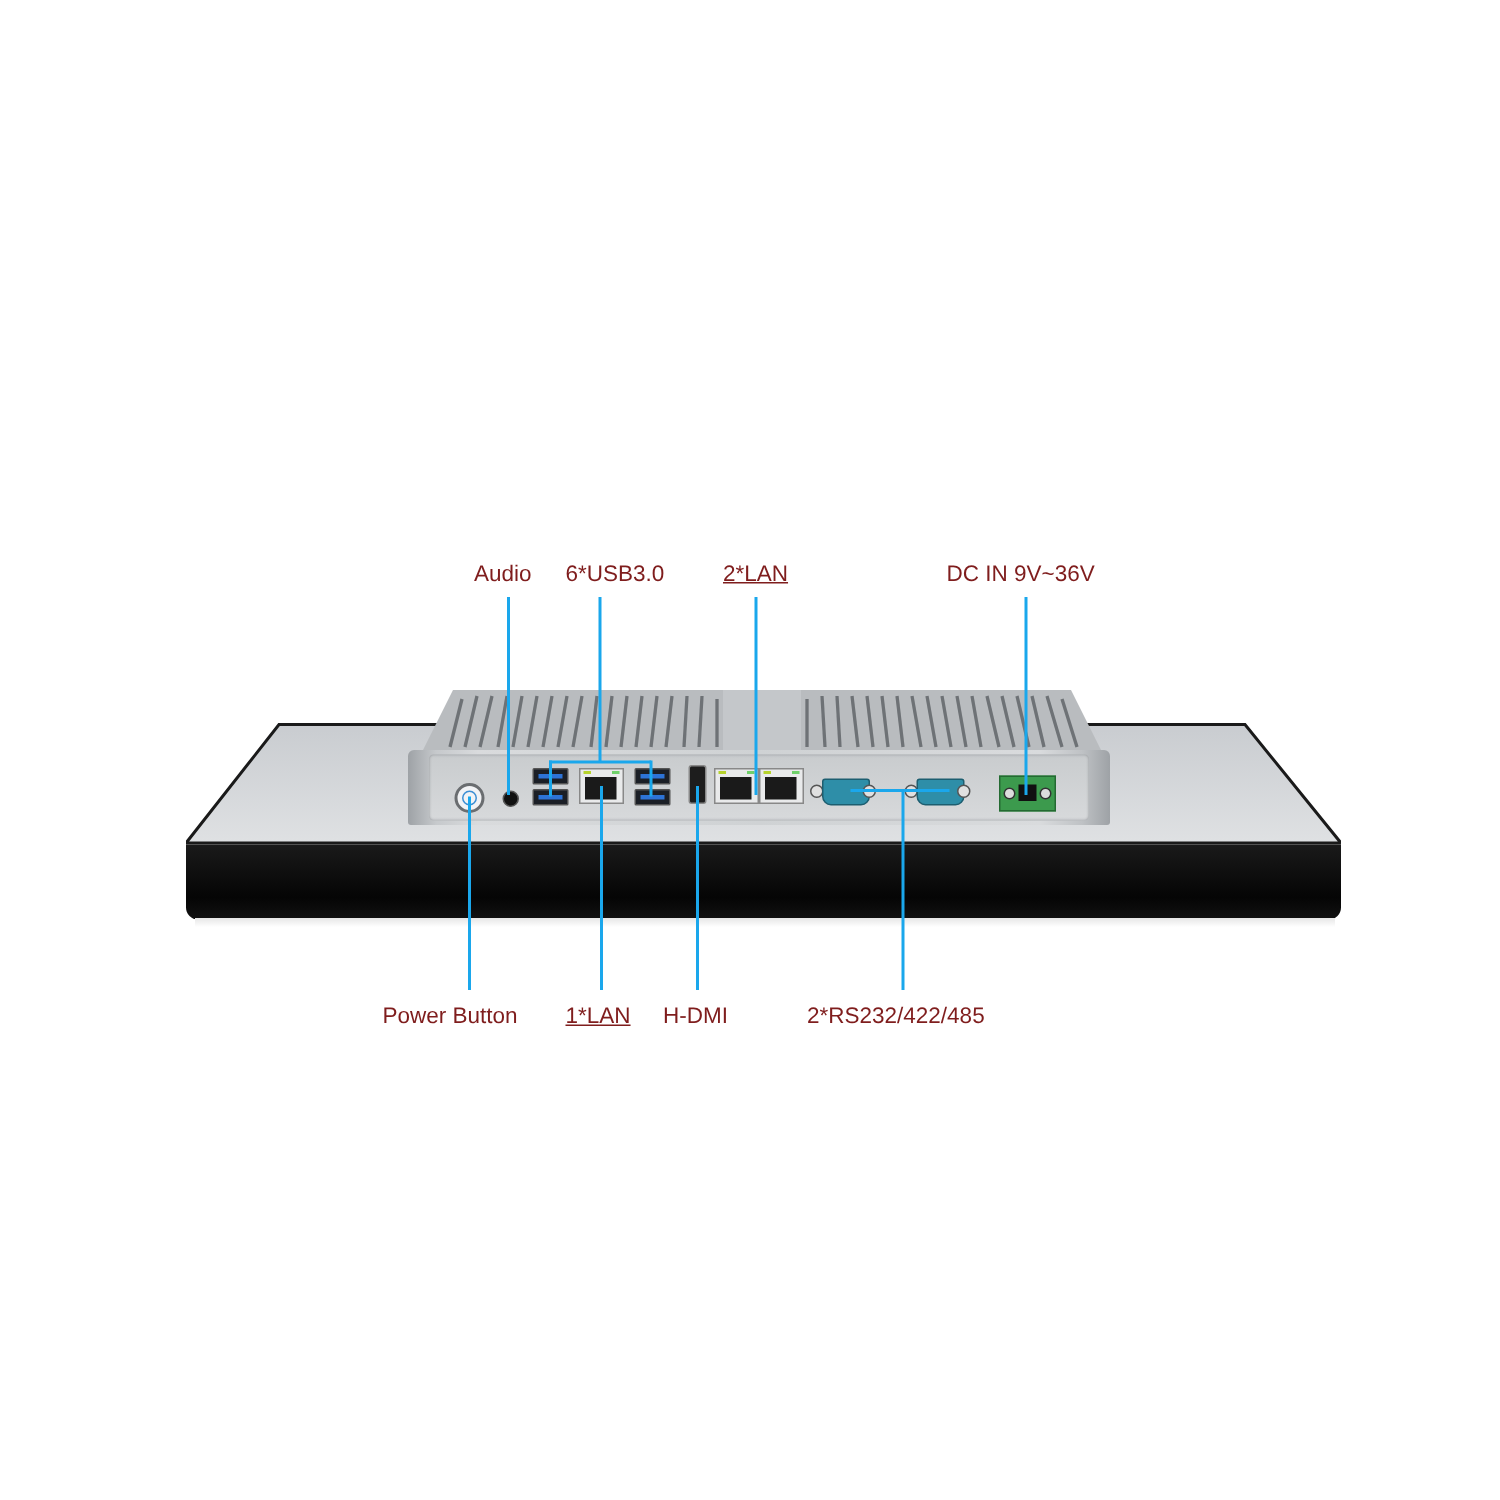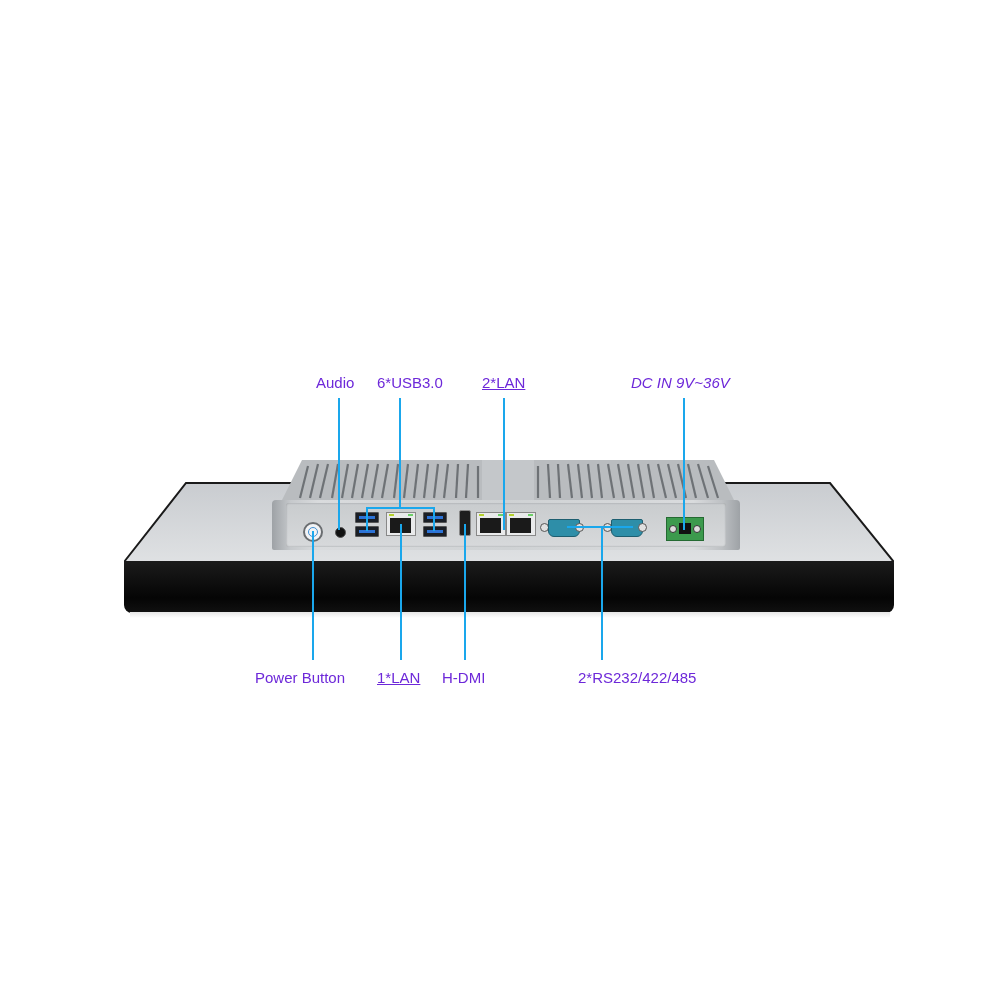--- a/index.html
+++ b/index.html
@@ -1,19 +1,19 @@
 <!DOCTYPE html>
 <html><head>
 <meta charset="utf-8">
 <style>
   html, body { margin:0; padding:0; }
   body { width:1000px; height:1000px; background:#ffffff; position:relative; overflow:hidden;
          font-family:"Liberation Sans", sans-serif; }
   .abs { position:absolute; }
-  .label { position:absolute; font-size:15px; color:#6d28d9; white-space:nowrap; line-height:18px; }
+  .label { position:absolute; font-size:15px; color:#7f1d1d; white-space:nowrap; line-height:18px; }
   .vline { position:absolute; width:2px; background:#1aa7ec; }
   .hline { position:absolute; height:2px; background:#1aa7ec; }
 
   
   .bezel-bottom { left:124px; top:563px; width:770px; height:50px; background:linear-gradient(#1a1a1a,#050505 70%,#111);
     border-radius:0 0 8px 8px; }
   .panel-top { left:124px; top:482px; width:770px; height:82px; }
   .shadow { left:130px; top:612px; width:760px; height:6px; background:linear-gradient(#e6e6e6,#fff); }
 
   
@@ -151,33 +151,33 @@
   <div class="vline" style="left:399px;top:398px;height:110px;"></div>
   <div class="hline" style="left:366px;top:507px;width:68px;"></div>
   <div class="vline" style="left:366px;top:507px;height:24px;"></div>
   <div class="vline" style="left:433px;top:507px;height:24px;"></div>
 </div>
 <div>
   <span class="label" style="left:482px;top:374px;text-decoration:underline;">2*LAN</span>
   <div class="vline" style="left:503px;top:398px;height:132px;"></div>
 </div>
 <div>
-  <span class="label" style="left:631px;top:374px;font-style:italic;">DC IN 9V~36V</span>
+  <span class="label" style="left:631px;top:374px;">DC IN 9V~36V</span>
   <div class="vline" style="left:683px;top:398px;height:132px;"></div>
 </div>
 
 <div>
   <div class="vline" style="left:312px;top:531px;height:129px;"></div>
   <span class="label" style="left:255px;top:669px;text-align:center;">Power Button</span>
 </div>
 <div>
   <div class="vline" style="left:400px;top:524px;height:136px;"></div>
   <span class="label" style="left:377px;top:669px;text-decoration:underline;">1*LAN</span>
 </div>
 <div>
   <div class="vline" style="left:464px;top:524px;height:136px;"></div>
   <span class="label" style="left:442px;top:669px;">H-DMI</span>
 </div>
 <div>
   <div class="hline" style="left:567px;top:526px;width:66px;"></div>
   <div class="vline" style="left:601px;top:526px;height:134px;"></div>
-  <span class="label" style="left:538px;top:669px;margin-left:40px;">2*RS232/422/485</span>
+  <span class="label" style="left:538px;top:669px;">2*RS232/422/485</span>
 </div>
 
 </body></html>

